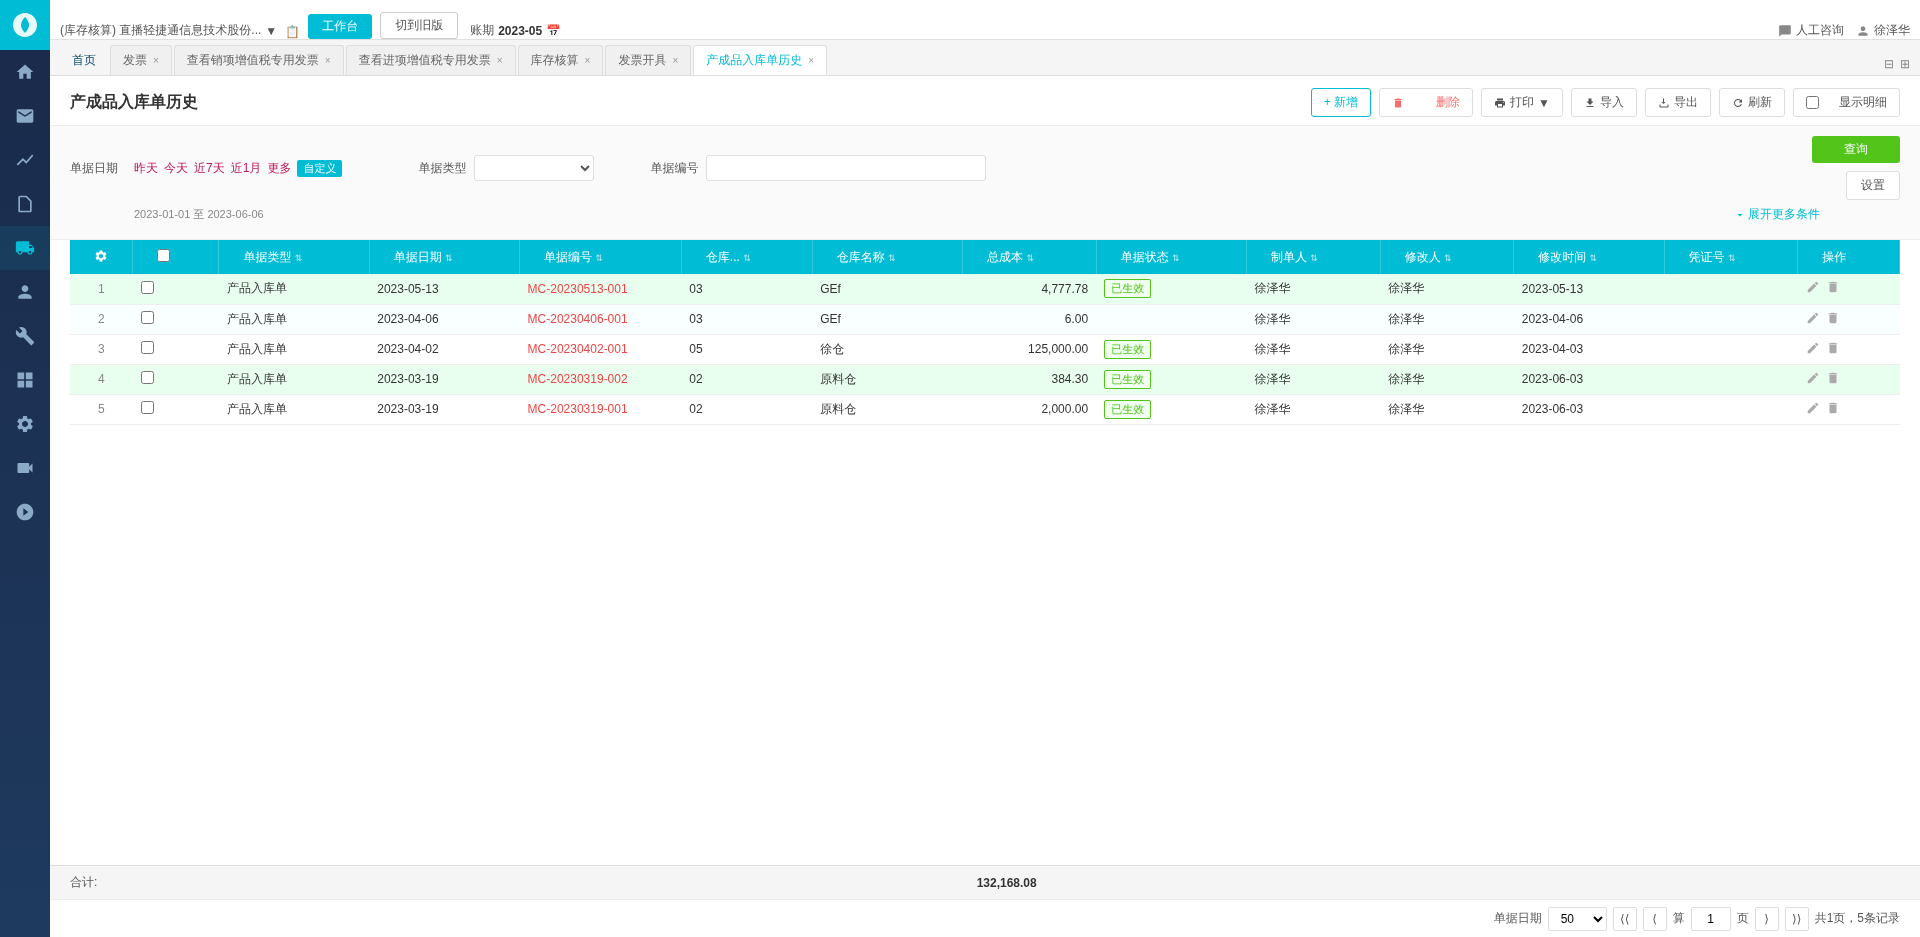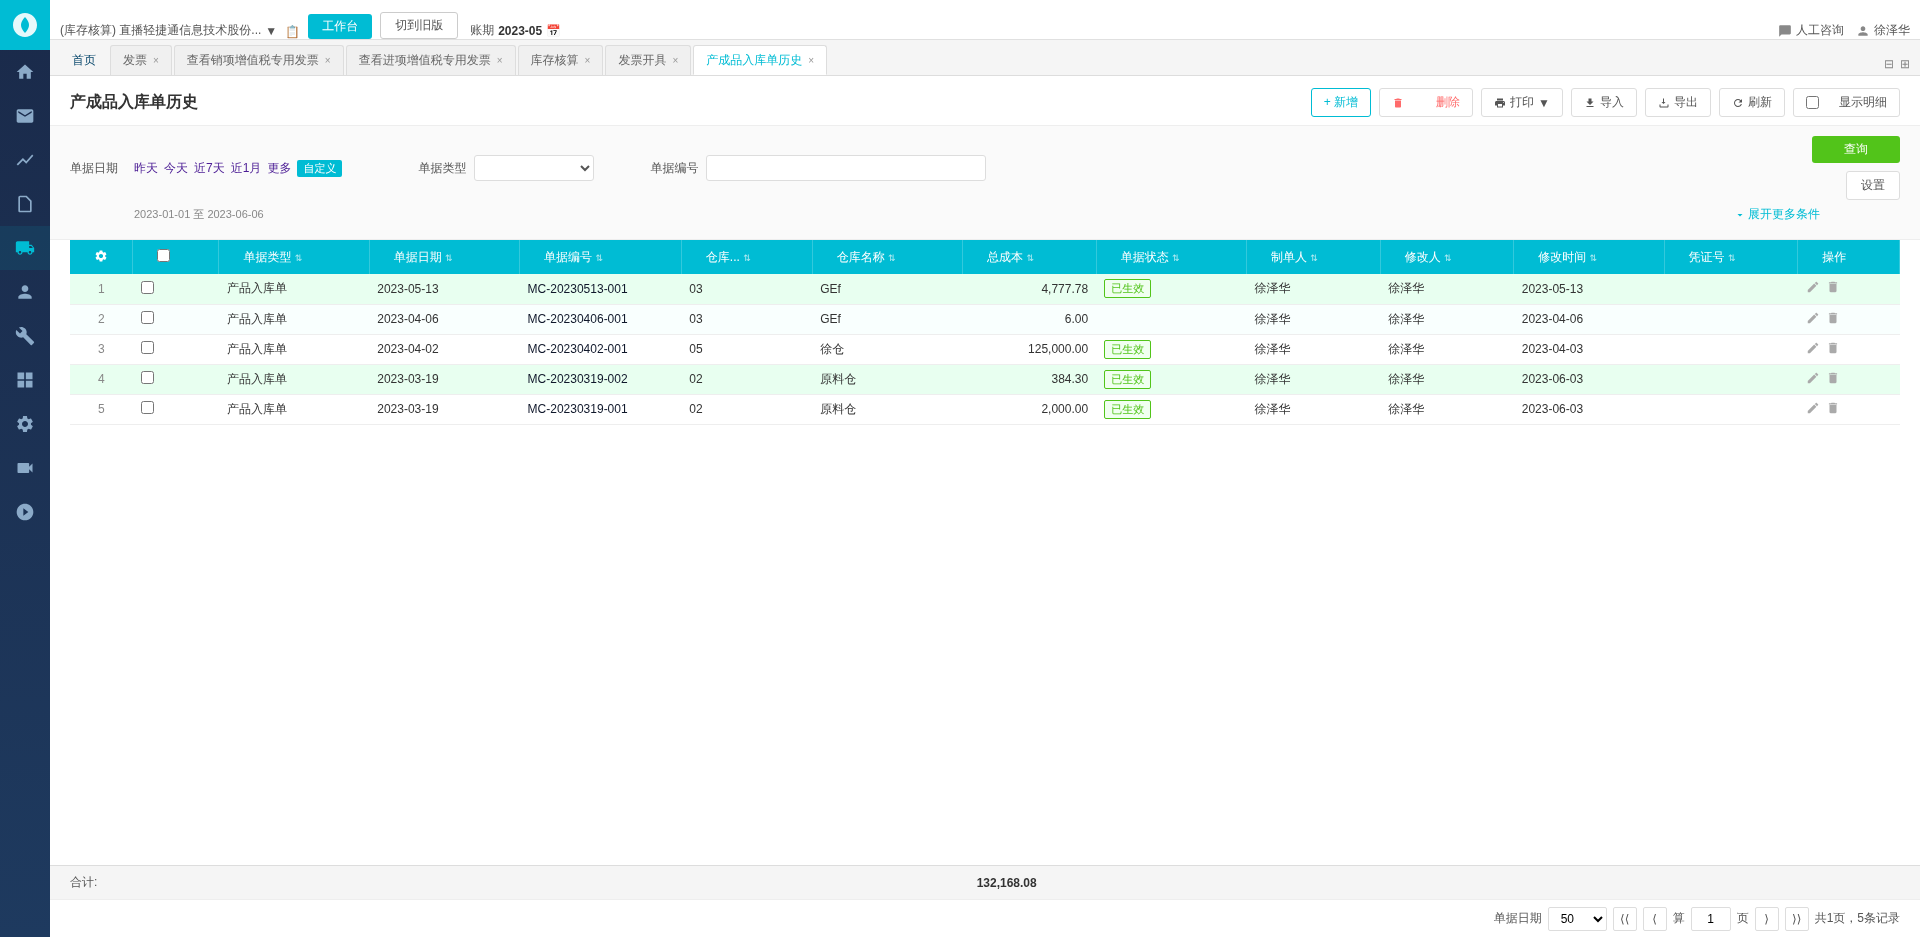--- a/index.html
+++ b/index.html
@@ -43,42 +43,42 @@
     .action-btn { padding: 5px 12px; border-radius: 3px; border: 1px solid #ddd; background: #fff; color: #555; cursor: pointer; font-size: 12px; display: flex; align-items: center; gap: 4px; }
     .action-btn-add { color: #00bcd4; border-color: #00bcd4; }
     .action-btn-del { color: #ff6b6b; gap: 32px; }
     .action-btn-show { display: flex; align-items: center; gap: 20px; }
 
     
     .filter-area { padding: 10px 20px; border-bottom: 1px solid #eee; background: #fafafa; }
     .filter-row { display: flex; align-items: center; gap: 16px; margin-bottom: 6px; }
     .filter-label { color: #555; font-size: 12px; white-space: nowrap; }
     .filter-date-links { display: flex; gap: 6px; }
-    .filter-link { color: #4c1d95; cursor: pointer; font-size: 12px; }
+    .filter-link { color: #be185d; cursor: pointer; font-size: 12px; }
     .filter-tag { background: #00bcd4; color: #fff; padding: 1px 6px; border-radius: 2px; font-size: 11px; cursor: pointer; }
     .filter-date-range { font-size: 11px; color: #888; margin-top: 2px; }
     .filter-select { border: 1px solid #ddd; border-radius: 3px; padding: 3px 8px; font-size: 12px; height: 26px; color: #555; background: #fff; min-width: 120px; }
     .filter-input { border: 1px solid #ddd; border-radius: 3px; padding: 3px 8px; font-size: 12px; height: 26px; color: #555; min-width: 200px; }
     .btn-query { background: #52c41a; color: #fff; border: none; padding: 5px 32px; border-radius: 3px; cursor: pointer; font-size: 12px; }
     .btn-setting { background: #fff; color: #555; border: 1px solid #ddd; padding: 5px 14px; border-radius: 3px; cursor: pointer; font-size: 12px; margin-top: 4px; }
     .expand-btn { color: #00bcd4; cursor: pointer; font-size: 12px; display: flex; align-items: center; gap: 2px; }
 
     
     .table-wrap { flex: 1; overflow: auto; padding: 0 20px; }
     table { width: 100%; border-collapse: collapse; font-size: 12px; }
     thead tr { background: #00bcd4; color: #fff; height: 34px; }
     thead th { padding: 0 24px; text-align: left; white-space: nowrap; font-weight: normal; border-right: 1px solid rgba(255,255,255,0.2); }
     thead th:first-child { width: 34px; text-align: center; }
     tbody tr { height: 30px; border-bottom: 1px solid #eee; }
     tbody tr:nth-child(odd) { background: #fff; }
     tbody tr:nth-child(even) { background: #f9fffe; }
     tbody tr.highlighted { background: #e8fff0; }
     tbody td { padding: 0 8px; white-space: nowrap; }
     tbody td:first-child { text-align: center; color: #888; }
-    tbody td.link { color: #0f172a; cursor: pointer; }
+    tbody td.link { color: #ef4444; cursor: pointer; }
     .status-badge { display: inline-block; padding: 1px 6px; border-radius: 2px; font-size: 11px; }
     .status-active { background: #f0fff0; border: 1px solid #52c41a; color: #52c41a; }
     .row-actions { display: flex; gap: 6px; align-items: center; }
     .row-action-icon { color: #aaa; cursor: pointer; font-size: 14px; }
     .sort-icon { font-size: 9px; opacity: 0.7; }
     .checkbox { width: 13px; height: 13px; cursor: pointer; }
     .th-gear { text-align: center; }
 
     
     .footer-total { height: 34px; background: #f5f5f5; border-top: 1px solid #ddd; display: flex; align-items: center; padding: 8px 20px; font-size: 12px; gap: 16px; }

